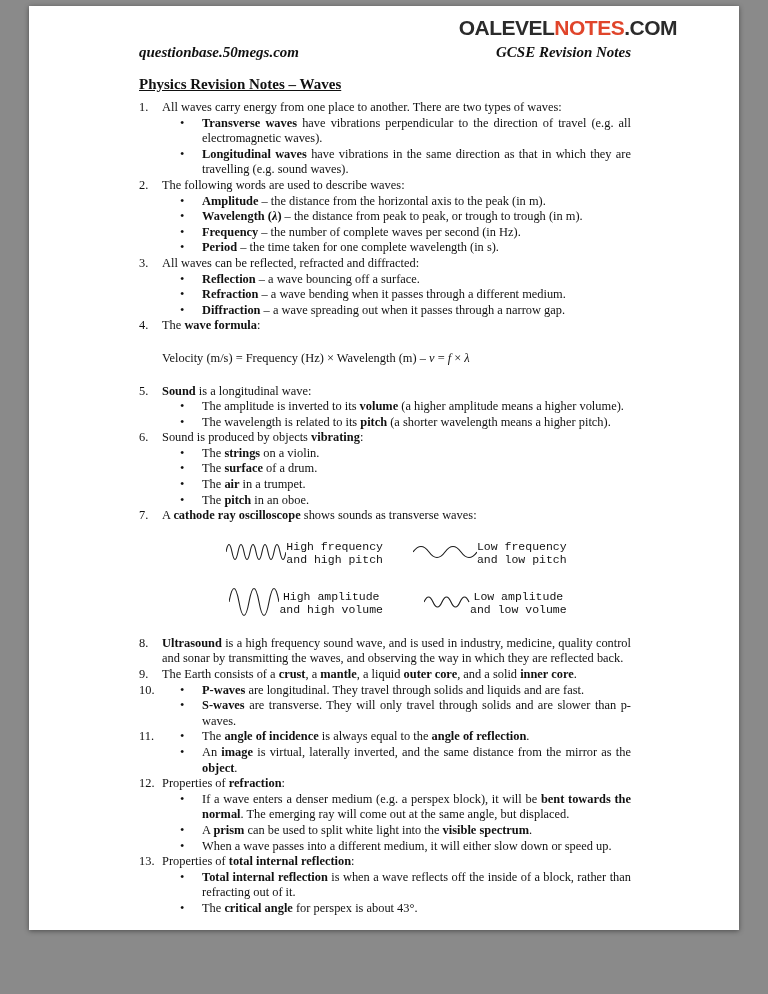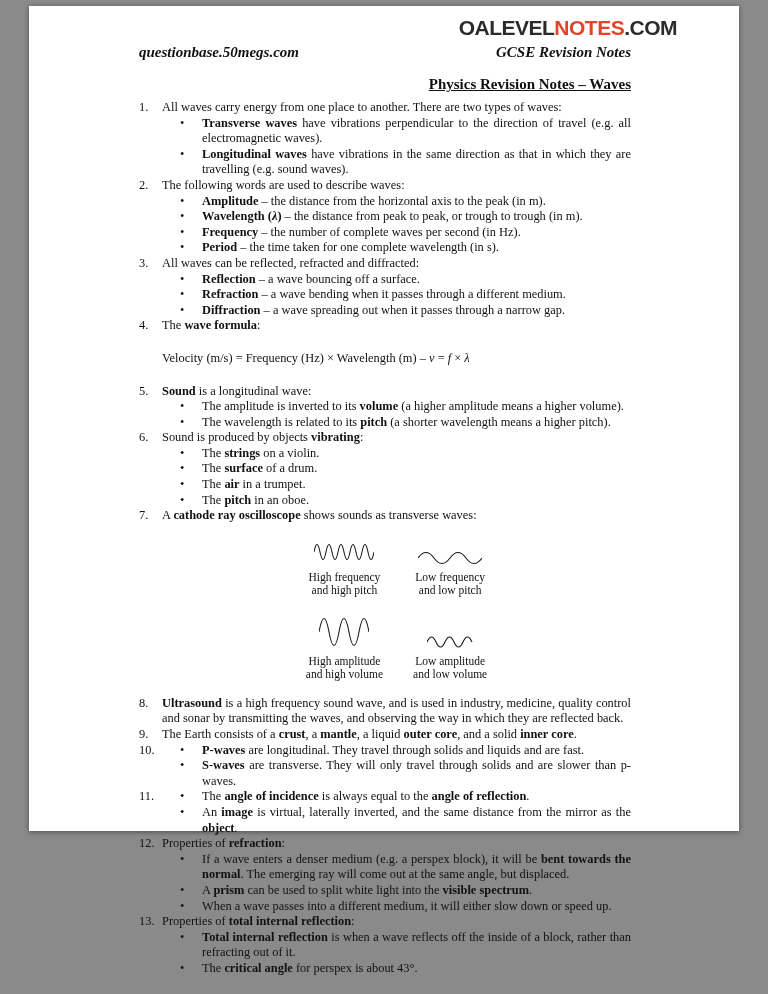--- a/index.html
+++ b/index.html
@@ -4,21 +4,21 @@
 <style>
   html,body{margin:0;padding:0;}
   body{
     width:768px;height:994px;
     background:#8a8a8a;
     font-family:"Liberation Serif", serif;
     position:relative;
     overflow:hidden;
   }
   .sheet{
-    position:absolute;left:29px;top:6px;width:710px;height:825px;
+    position:absolute;left:29px;top:6px;width:710px;height:924px;
     background:#ffffff;
     box-shadow:0 1px 5px rgba(0,0,0,.45);
     box-sizing:border-box;
     padding:10px 108px 0 110px;
     color:#111;
   }
   .brand{
     text-align:right;
     margin-right:-46px;
     font-family:"Liberation Sans", sans-serif;
@@ -28,21 +28,21 @@
     color:#2b2b2b;
     line-height:24px;
   }
   .hdr-row{
     display:flex;justify-content:space-between;
     font-weight:bold;font-style:italic;
     font-size:15px;
     margin-top:4px;
   }
   .title{
-    text-align:right;
+    text-align:left;
     font-weight:bold;
     text-decoration:underline;
     font-size:15px;
     margin-top:15px;
     margin-bottom:7px;
   }
   .notes{
     font-size:12.4px;
     line-height:15.6px;
   }
@@ -61,21 +61,21 @@
   }
   .diagram{
     display:grid;
     grid-template-columns:auto auto;
     column-gap:30px;
     row-gap:14px;
     justify-content:center;
     margin:12px 0 14px 0;
   }
   .wave-figure{
-    display:flex;flex-direction:column;align-items:center;justify-content:flex-end;
+    display:flex;flex-direction:row;align-items:center;justify-content:flex-end;font-family:Liberation Mono, monospace;
   }
   .wave-img{display:flex;align-items:flex-end;}
   .wave-img svg{display:block;}
   .wave-label{
     text-align:center;
     white-space:pre-line;
     font-size:11.5px;
     line-height:13.5px;
     margin-top:3px;
   }

